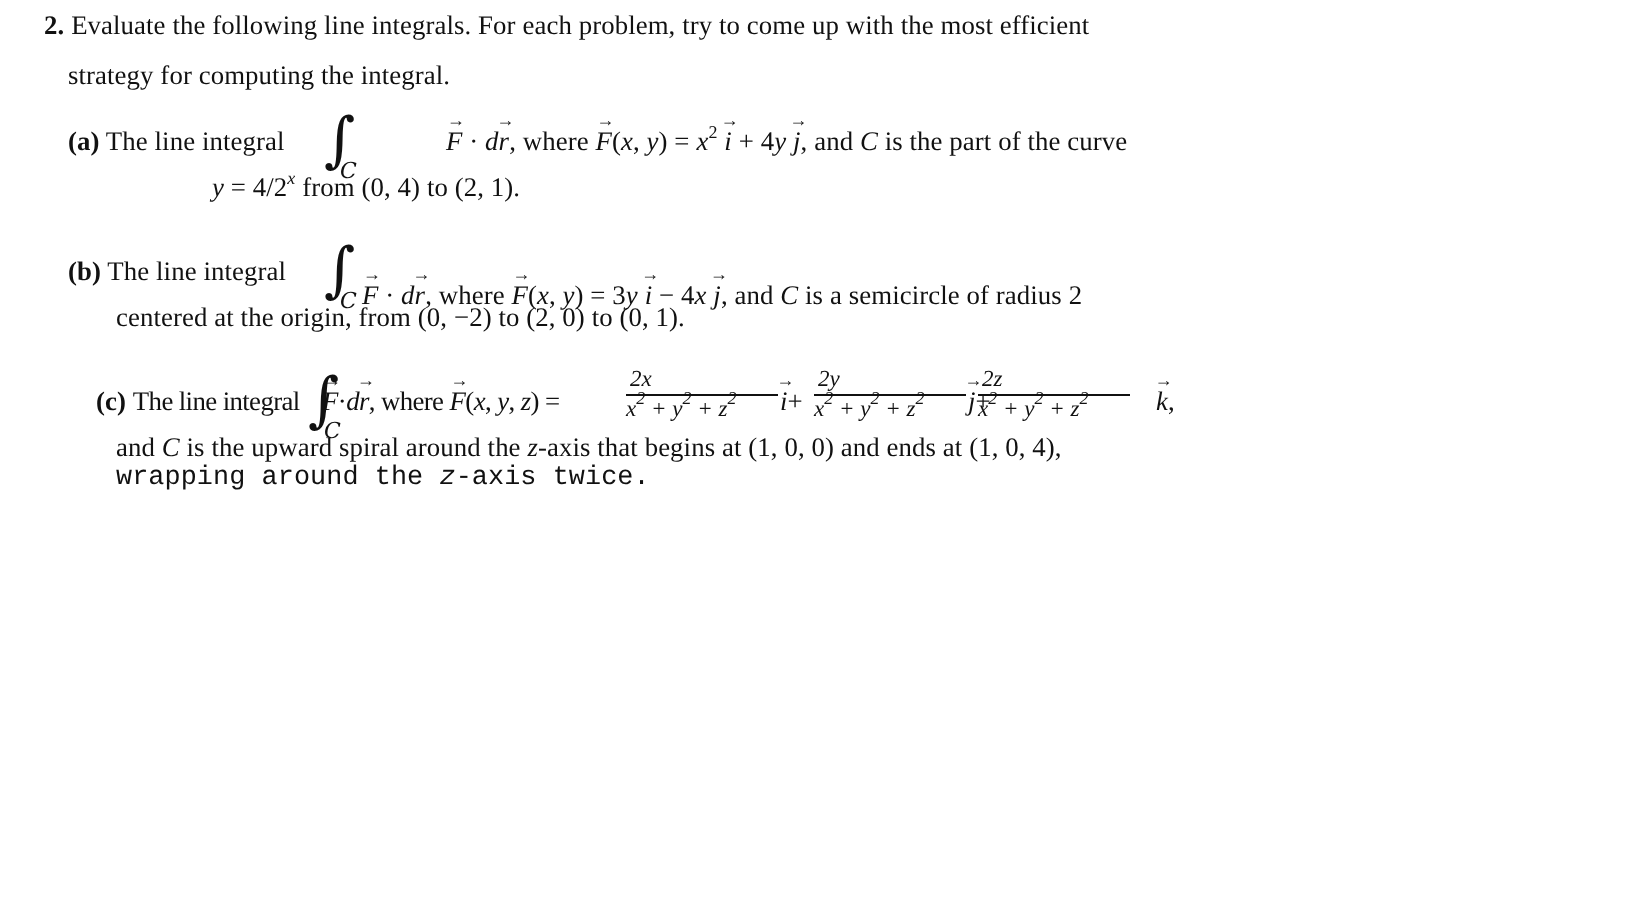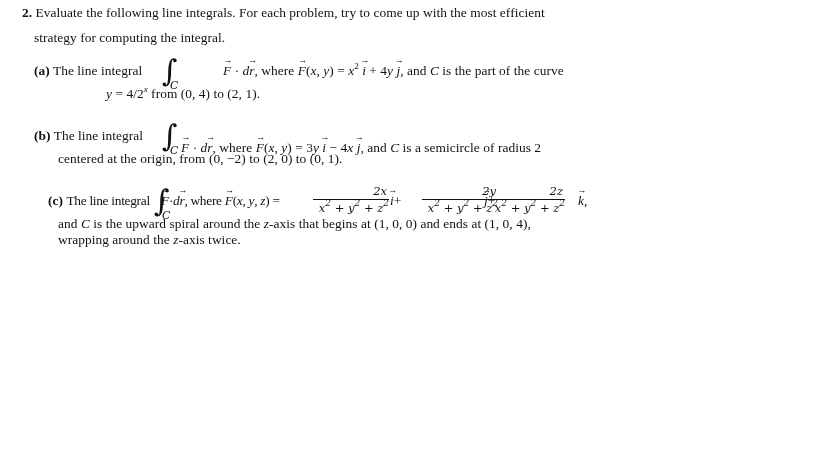--- a/index.html
+++ b/index.html
@@ -12,21 +12,21 @@
   .line { position: absolute; white-space: nowrap; font-family: "Liberation Serif", "DejaVu Serif", serif; font-size: 13.4px; letter-spacing: 0.05px; }
   .b { font-weight: bold; }
   .i { font-style: italic; }
   .vec { position: relative; display: inline-block; font-style: italic; }
   .vec::before {
     content: "\2192"; position: absolute; left: 50%; top: -8px;
     transform: translateX(-40%); font-size: 9px; font-style: normal;
   }
   .integral { position: absolute; font-size: 30px; line-height: 30px; font-style: italic; font-family: "DejaVu Serif", serif; font-weight: 300; }
   .sub { position: absolute; font-style: italic; font-size: 11px; }
-  .frac { position: absolute; text-align: right; font-size: 11.5px; }
+  .frac { position: absolute; text-align: left; font-size: 11.5px; font-family: Liberation Serif, serif; }
   .frac .num { display: block; border-bottom: 1px solid #111; padding: 0 2px 1px 2px; }
   .frac .den { display: block; padding-top: 1px; }
   sup { font-size: 9px; vertical-align: 6px; line-height: 0; }
 </style>
 </head>
 <body>
 
 <div class="line" style="left:22px; top:5px;">
   <span class="b">2.</span>
   <span>Evaluate the following line integrals. For each problem, try to come up with the most efficient</span>
@@ -71,31 +71,31 @@
   <div class="line" style="left:161px; top:193px; letter-spacing:-0.3px;">
     <span class="vec">F</span>·<span class="i">d</span><span class="vec">r</span>, where <span class="vec">F</span>(<span class="i">x</span>, <span class="i">y</span>, <span class="i">z</span>) =
   </div>
 
   <div class="frac" style="left:313px; top:184px; width:76px;">
     <span class="num i">2x</span>
     <span class="den i">x<sup>2</sup> + y<sup>2</sup> + z<sup>2</sup></span>
   </div>
   <div class="line" style="left:390px; top:193px;"><span class="vec">i</span>+</div>
 
-  <div class="frac" style="left:422px; top:184px; width:76px;">
+  <div class="frac" style="left:407px; top:184px; width:76px;">
     <span class="num i">2y</span>
     <span class="den i">x<sup>2</sup> + y<sup>2</sup> + z<sup>2</sup></span>
   </div>
   <div class="line" style="left:484px; top:193px;"><span class="vec">j</span>+</div>
 
   <div class="frac" style="left:489px; top:184px; width:76px;">
     <span class="num i">2z</span>
     <span class="den i">x<sup>2</sup> + y<sup>2</sup> + z<sup>2</sup></span>
   </div>
   <div class="line" style="left:578px; top:193px;"><span class="vec">k</span>,</div>
 
   <div class="line" style="left:58px; top:216px;">
     and <span class="i">C</span> is the upward spiral around the <span class="i">z</span>-axis that begins at (1, 0, 0) and ends at (1, 0, 4),
   </div>
-  <div class="line" style="left:58px; top:232px;">
+  <div class="line" style="left:58px; top:232px;font-family:Liberation Mono, monospace;">
     wrapping around the <span class="i">z</span>-axis twice.
   </div>
 </div>
 
 </body></html>

